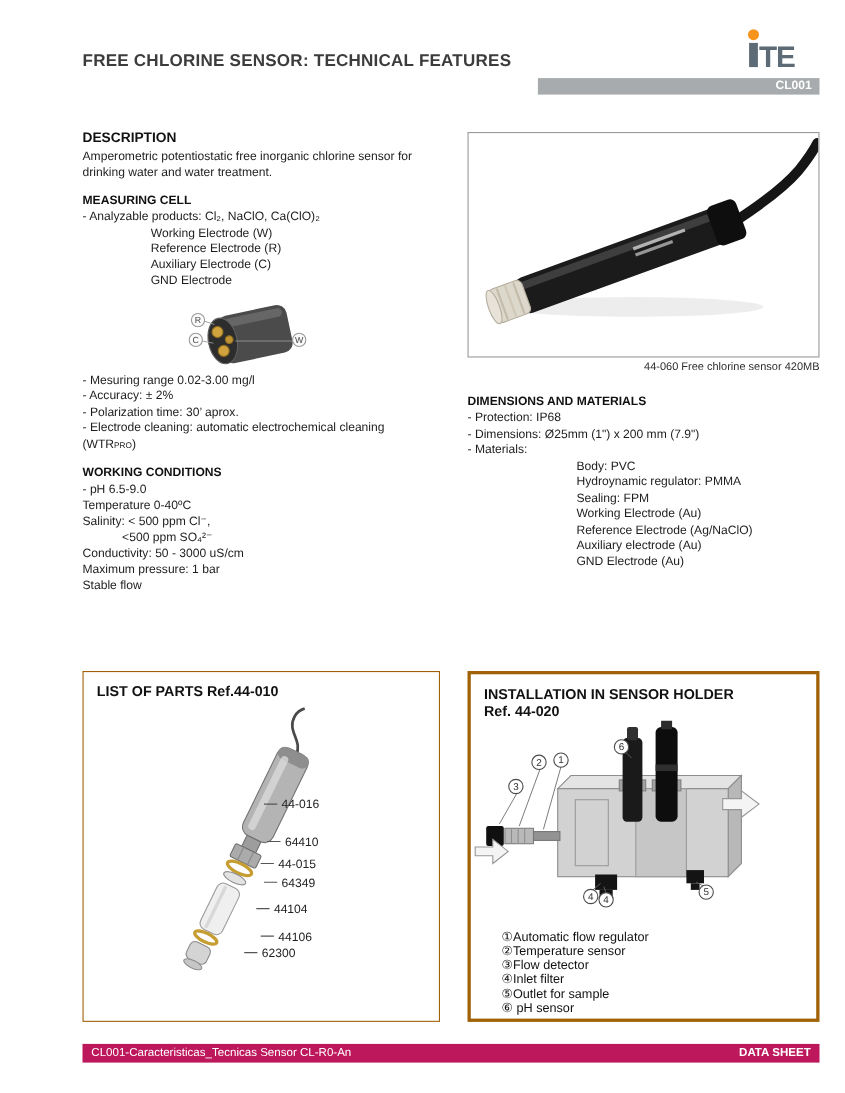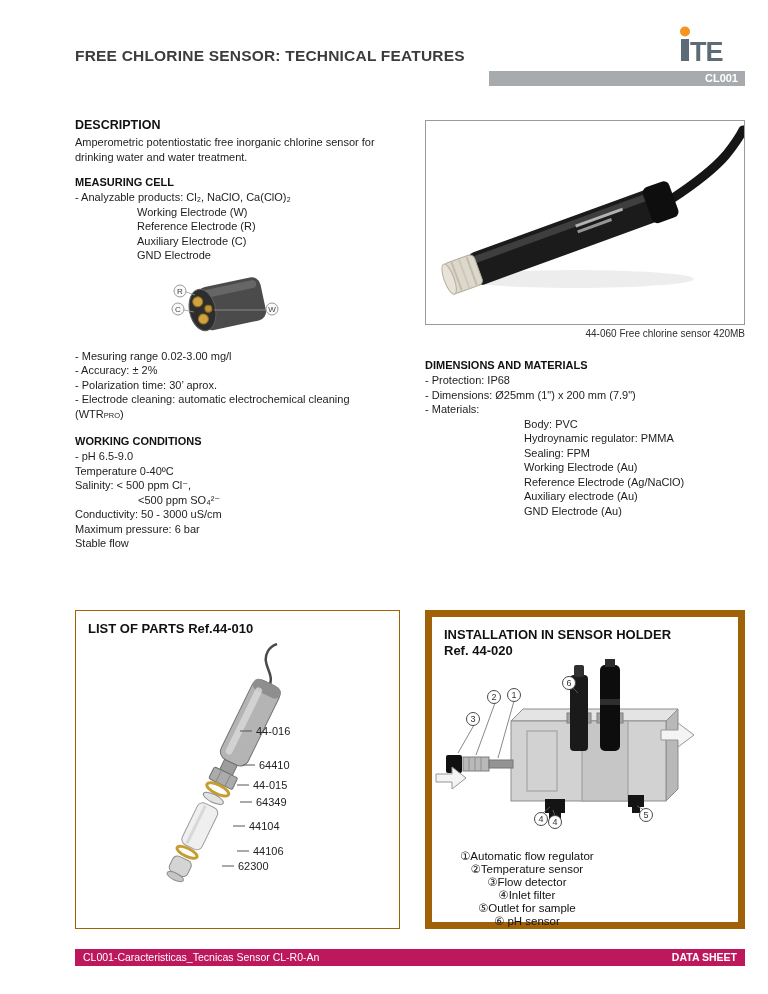--- a/index.html
+++ b/index.html
@@ -14,36 +14,36 @@
   .col-left { position: absolute; left: 75px; top: 118px; width: 340px; }
   .col-right { position: absolute; left: 425px; top: 120px; width: 320px; }
 
   h2.sec { font-size: 12.5px; font-weight: 700; color: #111; margin-bottom: 3px; }
   h3.subsec { font-size: 11px; font-weight: 700; color: #111; margin-bottom: 2px; }
   .txt { font-size: 11px; line-height: 14.5px; color: #1d1d1d; }
   .body-p { width: 302px; margin-bottom: 12px; }
   .mc-block { margin-bottom: 0; }
   .indent1 { margin-left: 62px; }
   .tip-fig { margin: 8px 0 0 95px; width: 112px; height: 68px; }
-  .specs { margin-top: 10px; }
+  .specs { }
   .wc { margin-top: 12px; }
-  .indent-so4 { margin-left: 63px; }
+  .indent-so4 { margin-left: 36px; }
   .smallsub { font-size: 7.5px; }
 
   .photo-box { width: 320px; height: 205px; border: 1px solid #9a9a9a; background: #fff; overflow: hidden; }
   .caption { font-size: 10px; text-align: right; margin-top: 3px; color: #2e2e2e; }
   .dims { margin-top: 20px; }
   .mat { margin-left: 86px; padding-left: 13px; }
 
   .parts-box { position: absolute; left: 75px; top: 610px; width: 325px; height: 319px; border: 1px solid #a16207; }
   .box-title { position: absolute; left: 12px; top: 10px; font-size: 13px; font-weight: 700; color: #111; }
   .box-title2 { position: absolute; left: 12px; top: 26px; font-size: 13px; font-weight: 700; color: #111; }
   .parts-svg { position: absolute; left: 0; top: 32px; }
 
-  .install-box { position: absolute; left: 425px; top: 610px; width: 320px; height: 319px; border: 7px solid #a16207; text-align: center; }
+  .install-box { position: absolute; left: 425px; top: 610px; width: 320px; height: 319px; border: 3px solid #a16207; }
   .install-svg { position: absolute; left: 0; top: 42px; }
   .legend { position: absolute; left: 28px; top: 233px; }
   .legend .li { font-size: 11.5px; line-height: 13px; color: #111; }
 
   .plabel { font-size: 11px; fill: #222; font-family: "Liberation Sans", sans-serif; }
   .cnum { font-size: 9px; fill: #333; text-anchor: middle; font-family: "Liberation Sans", sans-serif; }
   .pilltxt { font-size: 8px; fill: #444; text-anchor: middle; font-family: "Liberation Sans", sans-serif; }
 
   .footer { position: absolute; left: 75px; top: 949px; width: 670px; height: 17px; background: #be185d; color: #fff; display: flex; justify-content: space-between; padding: 0 8px; font-size: 10.5px; line-height: 17px; }
   .footer .fr { font-weight: 700; }
@@ -110,21 +110,21 @@
       <div class="txt"><span>(WTR</span><span class="smallsub">PRO</span><span>)</span></div>
     </div>
 
     <div class="wc">
       <h3 class="subsec">WORKING CONDITIONS</h3>
       <div class="txt">- pH 6.5-9.0</div>
       <div class="txt">Temperature 0-40ºC</div>
       <div class="txt">Salinity: &lt; 500 ppm Cl⁻,</div>
       <div class="txt indent-so4">&lt;500 ppm SO₄²⁻</div>
       <div class="txt">Conductivity: 50 - 3000 uS/cm</div>
-      <div class="txt">Maximum pressure: 6 bar</div>
+      <div class="txt">Maximum pressure: 1 bar</div>
       <div class="txt">Stable flow</div>
     </div>
   </div>
 
   <div class="col-right">
     <div class="photo-box">
       <svg width="318" height="203" viewBox="0 0 318 203">
         <ellipse cx="150" cy="158" rx="118" ry="9" fill="#000" opacity="0.07"></ellipse>
         <path d="M244,79 C270,62 288,48 300,34 C308,24 313,17 317,9" stroke="#151515" stroke-width="9" fill="none" stroke-linecap="round"></path>
         <g transform="rotate(-20 150 112)">

